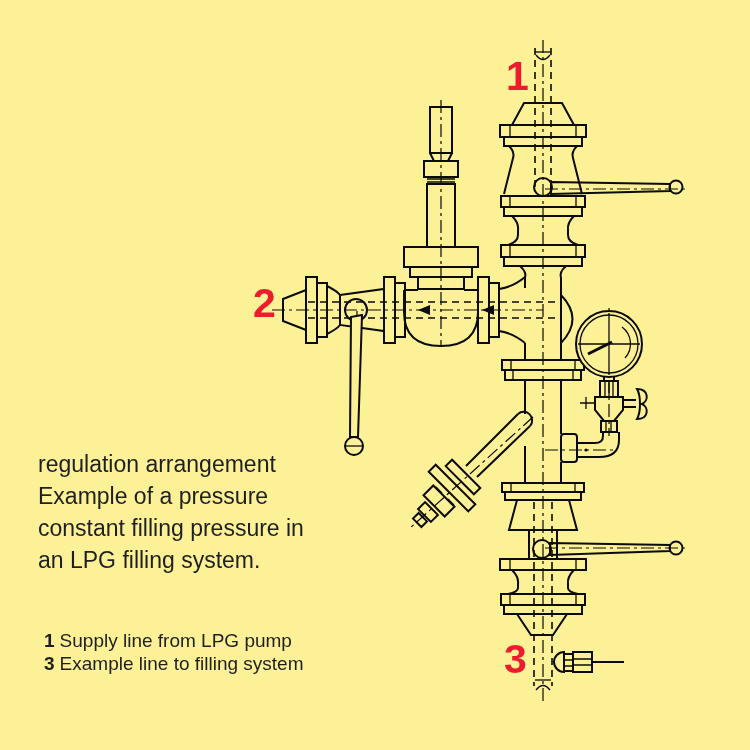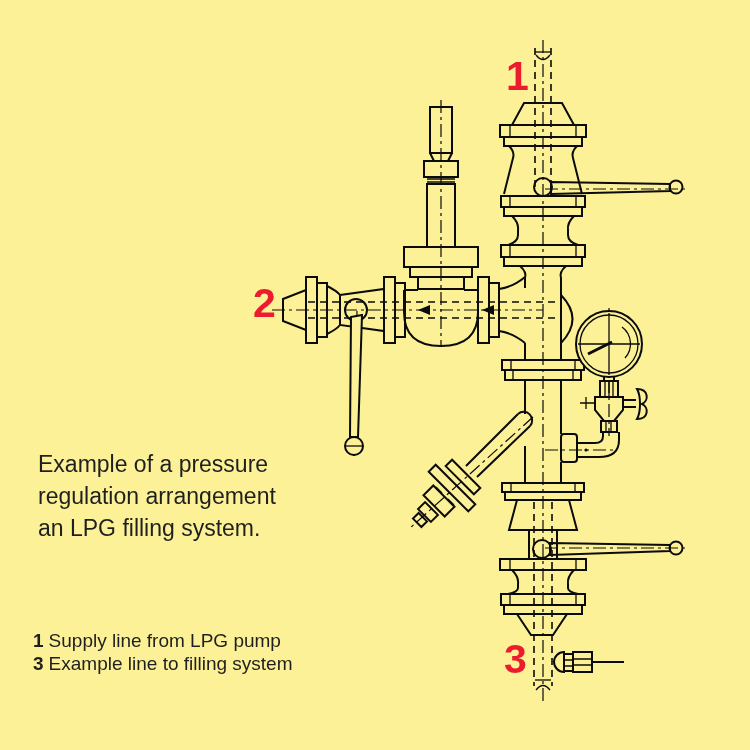--- a/index.html
+++ b/index.html
@@ -10,21 +10,21 @@
   .s{stroke:var(--ink);fill:none;stroke-width:2;stroke-linecap:butt;stroke-linejoin:miter;}
   .w1{stroke-width:1.3;}
   .w3{stroke-width:3;}
   .bgf{fill:var(--bg);}
   .dash{stroke:var(--ink);fill:none;stroke-width:1.6;stroke-dasharray:7 5;}
   .cl{stroke:var(--ink);fill:none;stroke-width:1.2;stroke-dasharray:13 4 3 4;}
   .ink{fill:var(--ink);stroke:none;}
   
   .callout{position:absolute;color:var(--red);font-size:41px;font-weight:bold;line-height:1;}
   .desc{position:absolute;left:38px;top:448px;font-size:23px;line-height:32px;color:#1f1f1f;}
-  .legend{position:absolute;left:33px;top:629px;font-size:19px;line-height:23px;color:#1f1f1f;}
+  .legend{position:absolute;left:44px;top:629px;font-size:19px;line-height:23px;color:#1f1f1f;}
   .legend b{font-weight:bold;margin-right:5px;}
 </style>
 </head>
 <body>
 
 <div class="canvas">
 
   <svg class="diagram" width="750" height="750" viewBox="0 0 750 750">
 
     <g>
@@ -187,22 +187,23 @@
       <path class="s w1" d="M573,659 H592 M573,665 H592"></path>
       <path class="s" d="M592,662 H624"></path>
     </g>
   </svg>
 
   <div class="callout" style="left:506px;top:56px">1</div>
   <div class="callout" style="left:253px;top:283px">2</div>
   <div class="callout" style="left:504px;top:639px">3</div>
 
   <div class="desc">
+    <div>regulation arrangement</div>
     <div>Example of a pressure</div>
-    <div>regulation arrangement</div>
+    <div>constant filling pressure in</div>
     <div>an LPG filling system.</div>
   </div>
 
   <div class="legend">
     <div><b>1</b><span>Supply line from LPG pump</span></div>
     <div><b>3</b><span>Example line to filling system</span></div>
   </div>
 
 </div>
 

